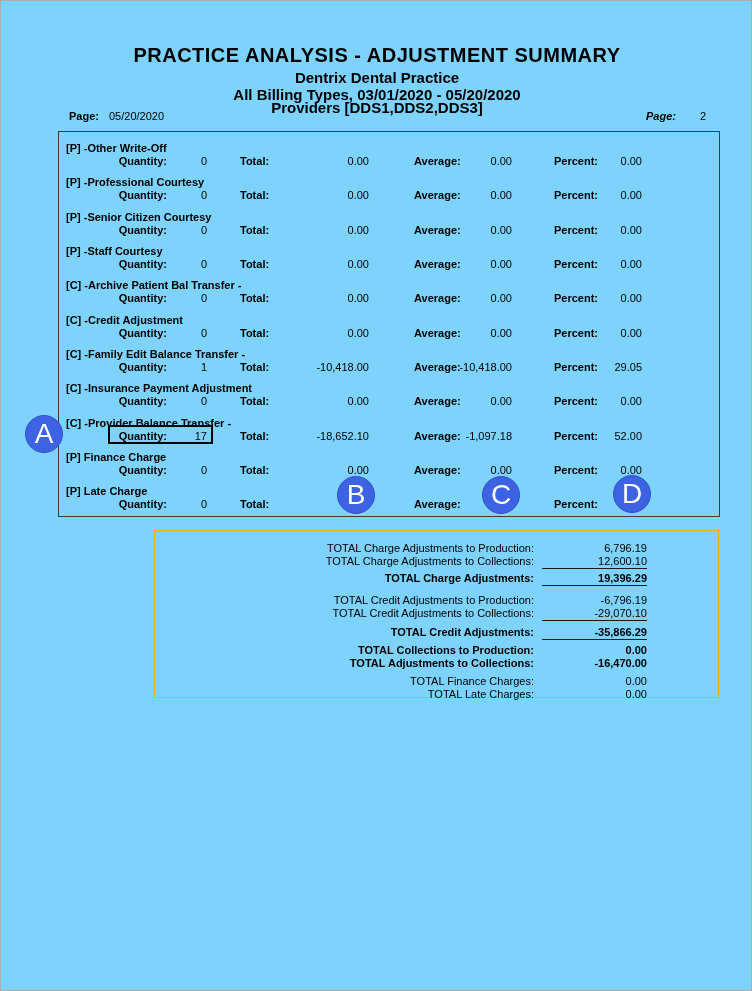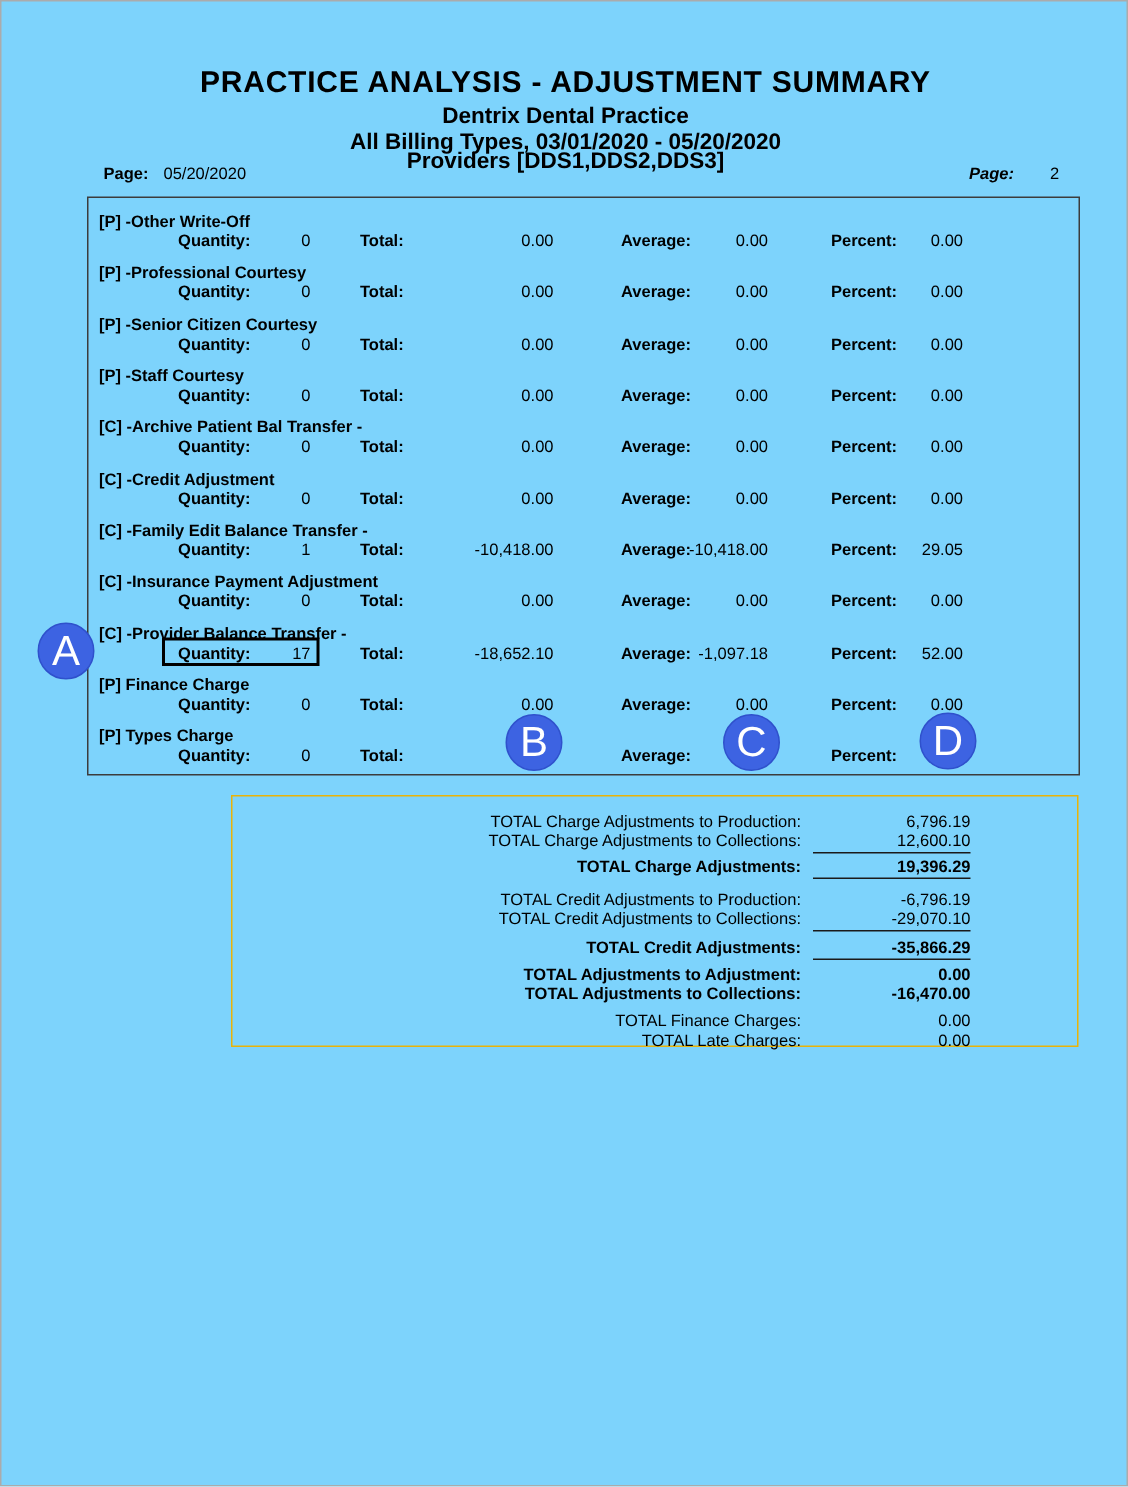--- a/index.html
+++ b/index.html
@@ -207,21 +207,21 @@
         <span class="c-tlabel">Total:</span>
         <span class="c-tval">0.00</span>
         <span class="c-alabel">Average:</span>
         <span class="c-aval">0.00</span>
         <span class="c-plabel">Percent:</span>
         <span class="c-pval">0.00</span>
       </div>
     </div>
 
     <div class="t-row" style="top:353px">
-      <div class="r-label">[P] Types Charge</div>
+      <div class="r-label">[P] Late Charge</div>
       <div class="r-line">
         <span class="c-qlabel">Quantity:</span>
         <span class="c-qval">0</span>
         <span class="c-tlabel">Total:</span>
         <span class="c-tval"></span>
         <span class="c-alabel">Average:</span>
         <span class="c-aval"></span>
         <span class="c-plabel">Percent:</span>
         <span class="c-pval"></span>
       </div>
@@ -248,21 +248,21 @@
     </div>
     <div class="s-row s-underline">
       <div class="s-label">TOTAL Credit Adjustments to Collections:</div>
       <div class="s-value">-29,070.10</div>
     </div>
     <div class="s-row s-bold s-underline mt6">
       <div class="s-label">TOTAL Credit Adjustments:</div>
       <div class="s-value">-35,866.29</div>
     </div>
     <div class="s-row s-bold mt4">
-      <div class="s-label">TOTAL Adjustments to Adjustment:</div>
+      <div class="s-label">TOTAL Collections to Production:</div>
       <div class="s-value">0.00</div>
     </div>
     <div class="s-row s-bold">
       <div class="s-label">TOTAL Adjustments to Collections:</div>
       <div class="s-value">-16,470.00</div>
     </div>
     <div class="s-row mt6">
       <div class="s-label">TOTAL Finance Charges:</div>
       <div class="s-value">0.00</div>
     </div>

